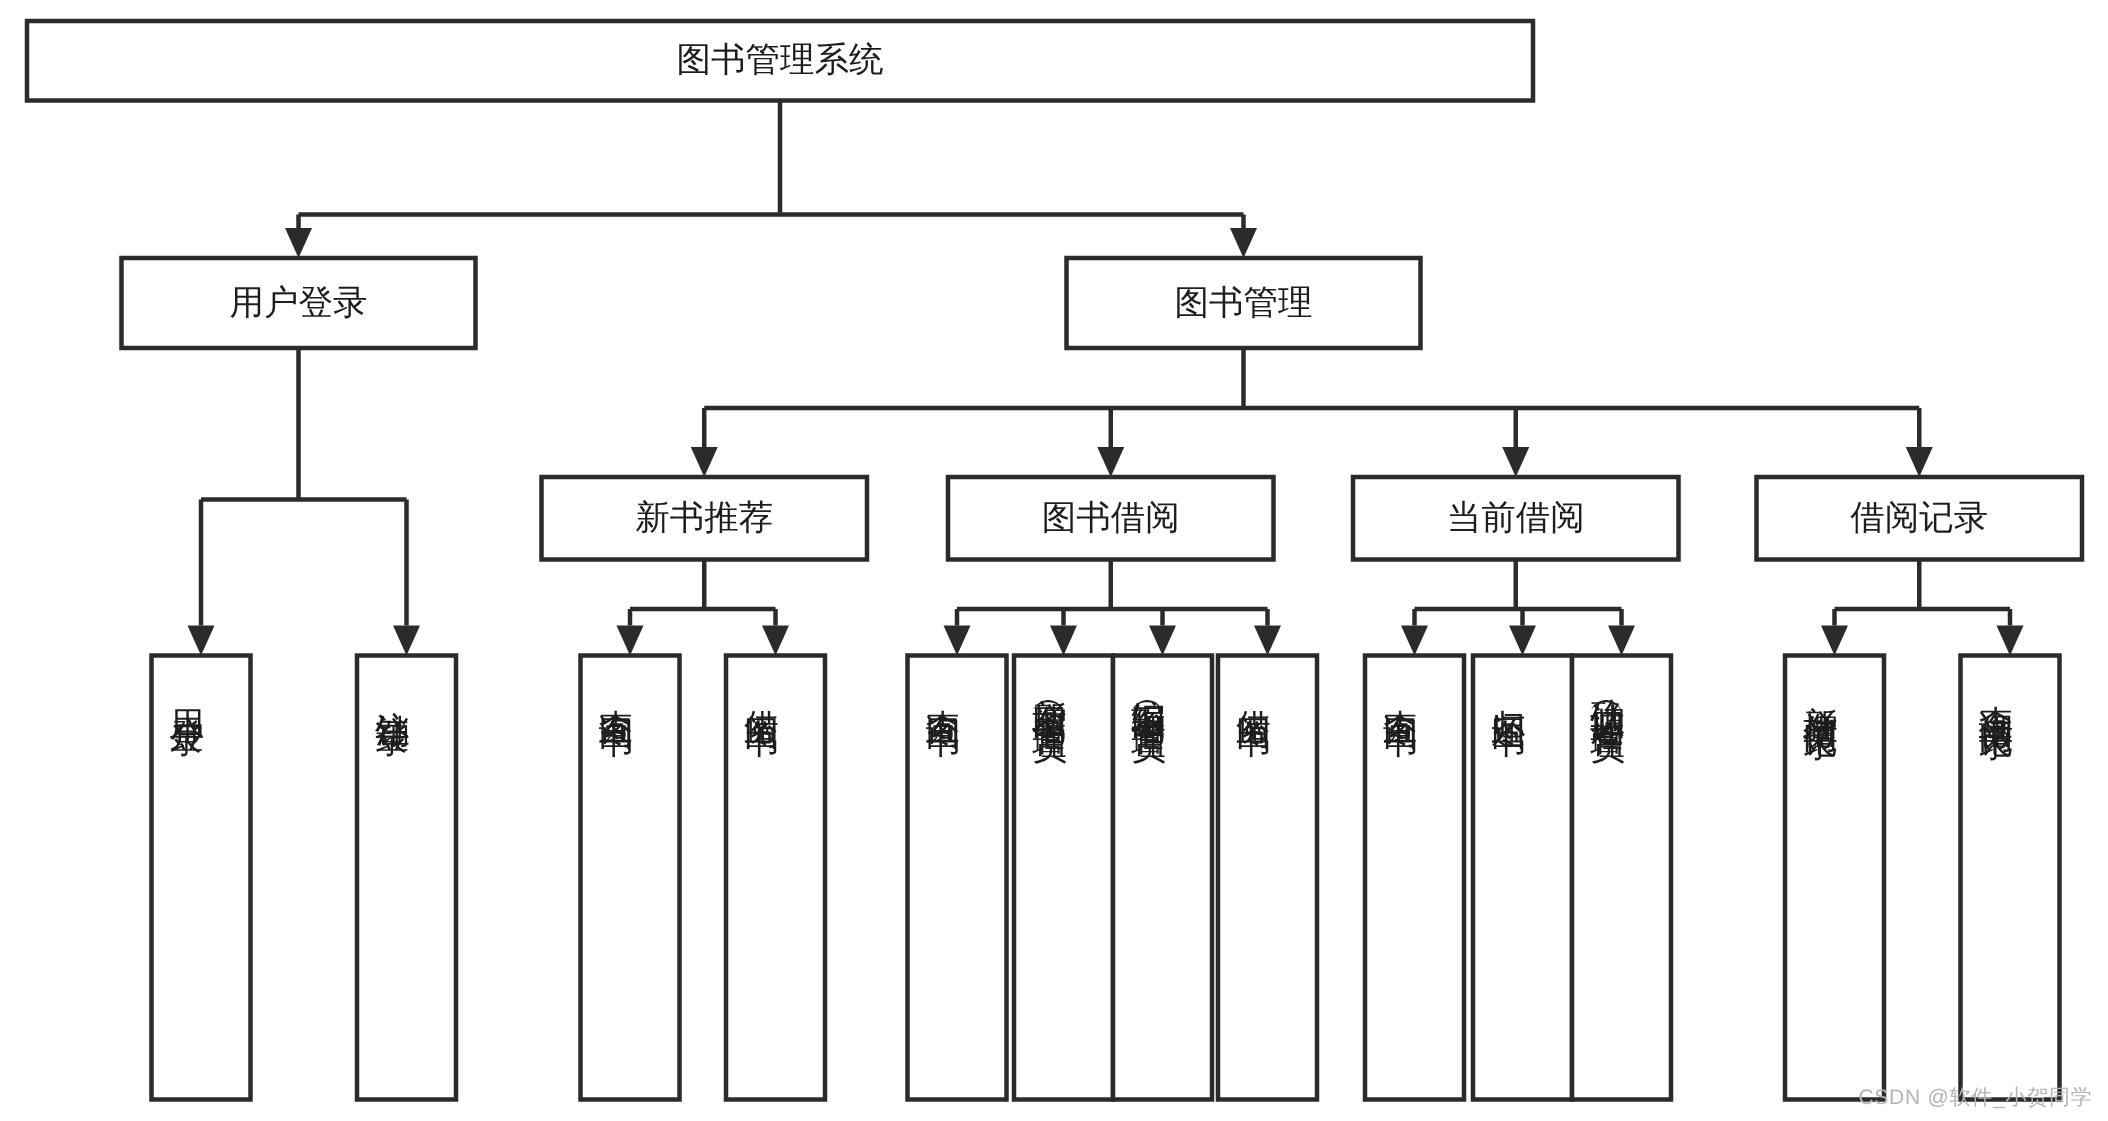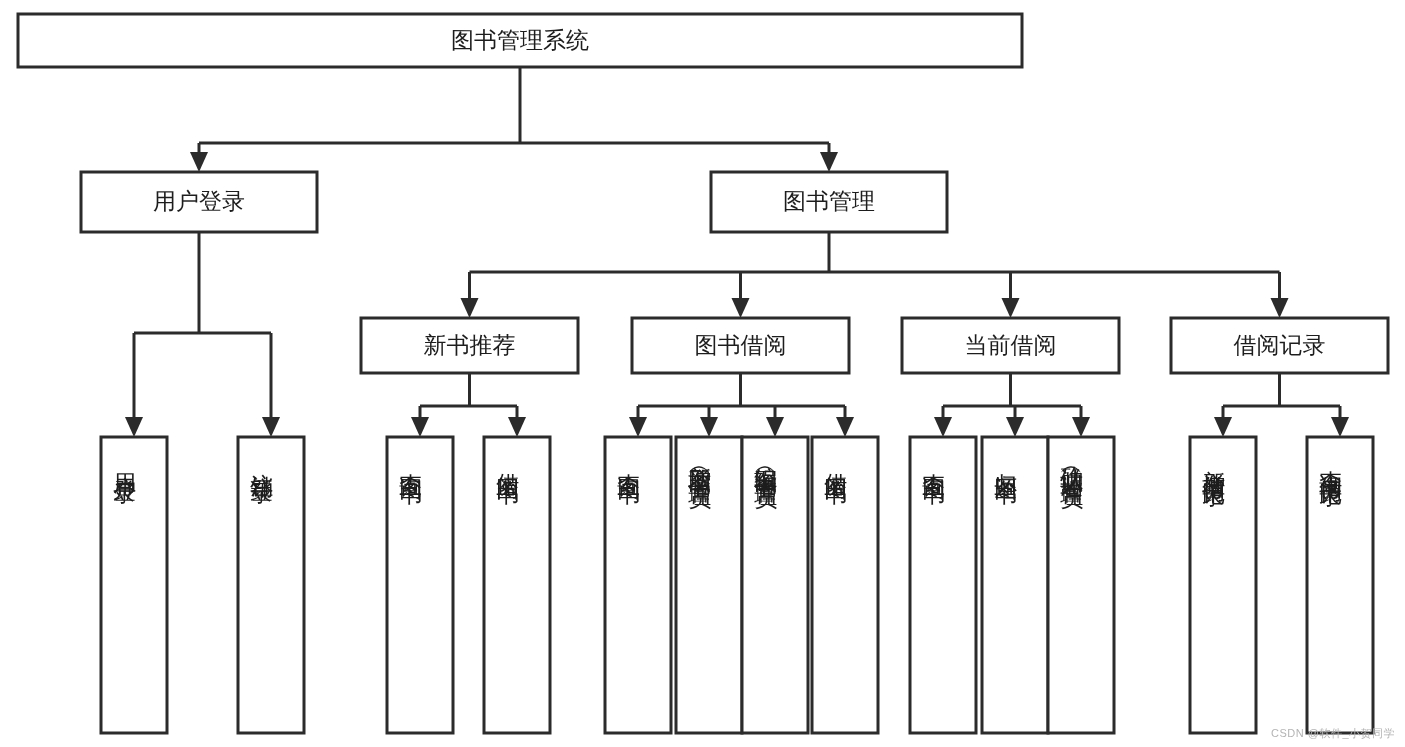--- a/index.html
+++ b/index.html
@@ -49,21 +49,21 @@
     writing-mode: vertical-rl;
     text-orientation: upright;
     text-anchor: middle;
     letter-spacing: 3px;
   }
   .watermark {
     position: absolute;
     right: 10px;
     bottom: 6px;
     font-family: "Liberation Sans", "DejaVu Sans", sans-serif;
-    font-size: 11px;
+    font-size: 14px;
     color: #b4b4b4;
     letter-spacing: 0.5px;
     white-space: nowrap;
     user-select: none;
   }
 </style>
 </head>
 <body>
 
 <div id="diagram-root">

